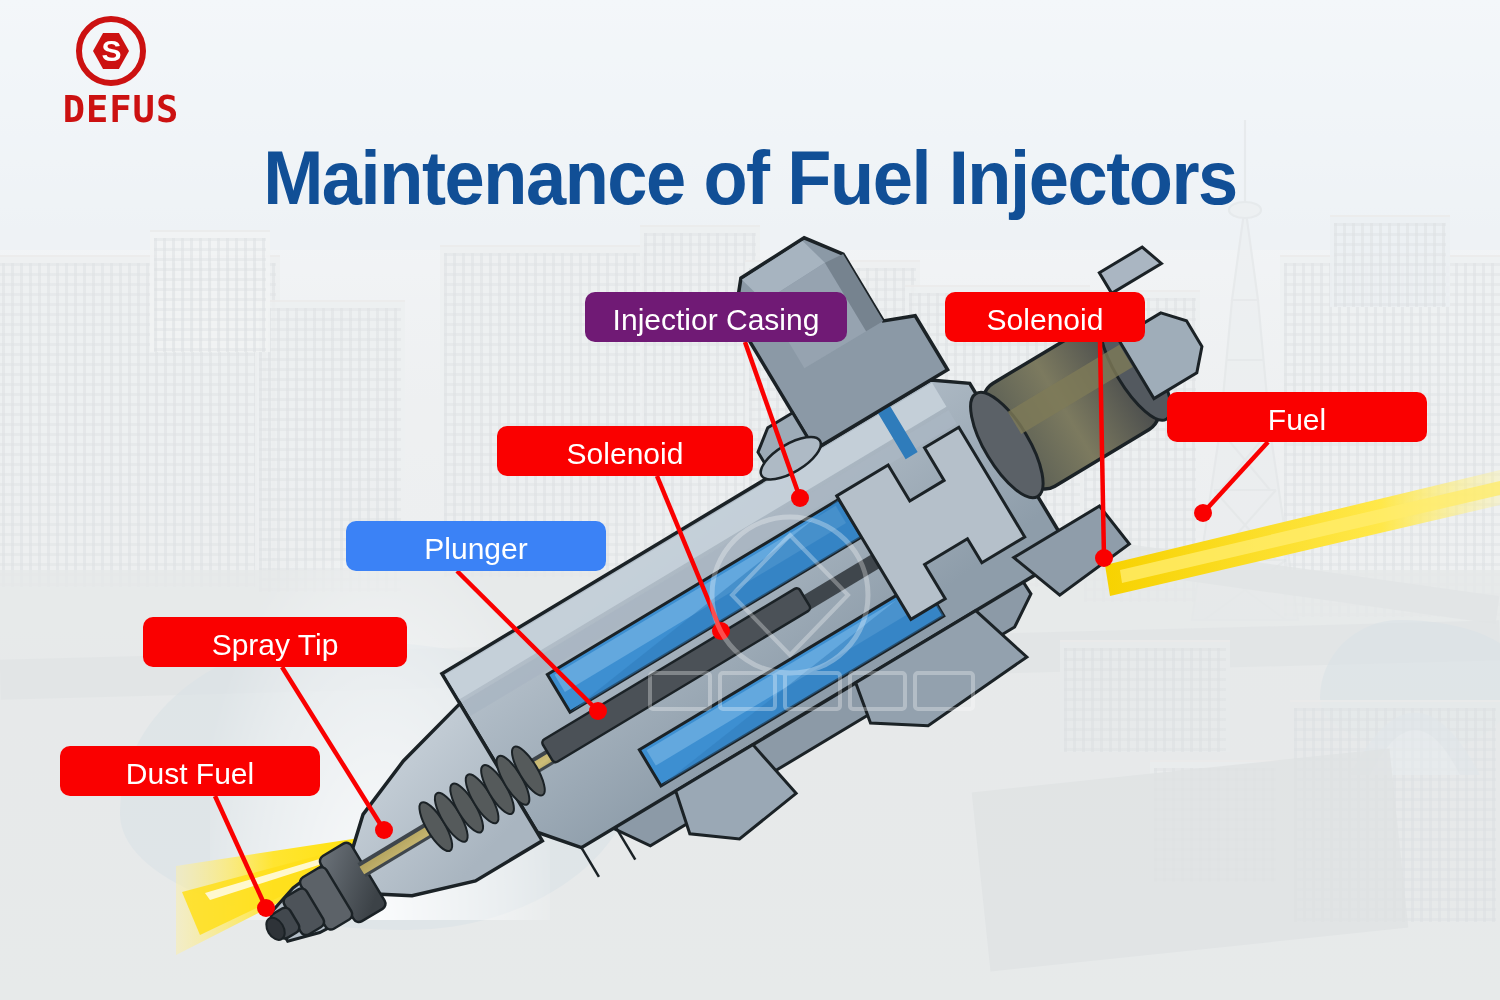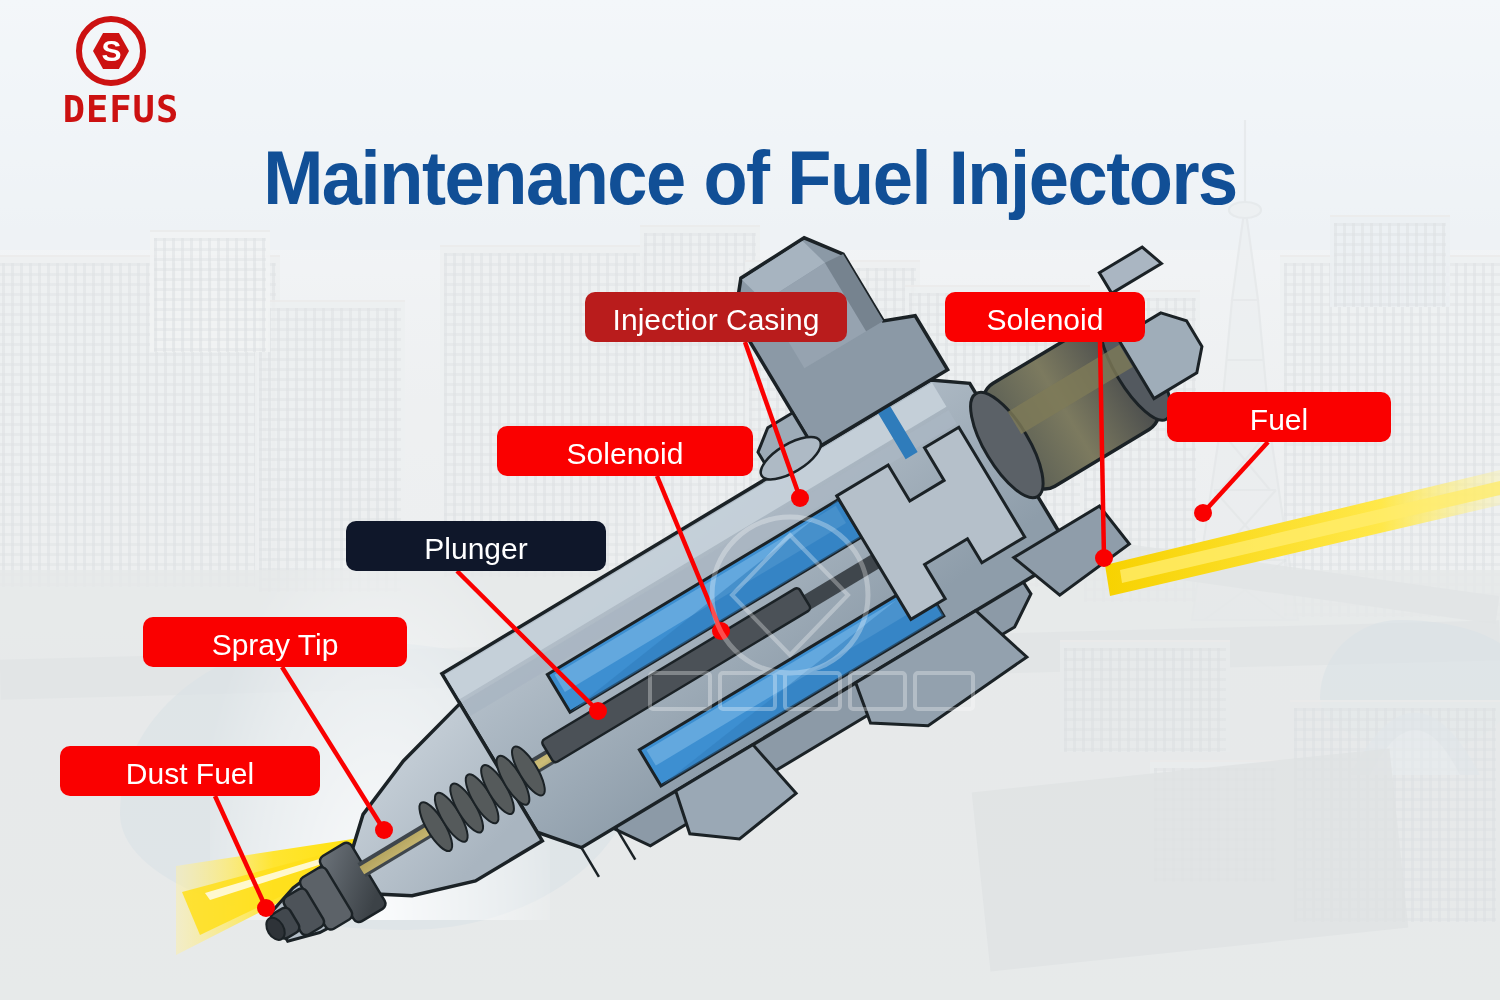--- a/index.html
+++ b/index.html
@@ -395,22 +395,22 @@
     <g fill="none" stroke="#ffffff" stroke-width="4">
       <rect x="10" y="168" width="60" height="36" rx="3"></rect>
       <rect x="80" y="168" width="55" height="36" rx="3"></rect>
       <rect x="145" y="168" width="55" height="36" rx="3"></rect>
       <rect x="210" y="168" width="55" height="36" rx="3"></rect>
       <rect x="275" y="168" width="58" height="36" rx="3"></rect>
     </g>
   </svg>
 
   <div id="callout-layer">
-      <div class="callout center" style="left: 585px; top: 292px; width: 262px; height: 50px; background: #b91c1c;">Injectior Casing</div>
+      <div class="callout center" style="left: 585px; top: 292px; width: 262px; height: 50px; background: #701a75;">Injectior Casing</div>
       <div class="callout center" style="left: 945px; top: 292px; width: 200px; height: 50px; background: rgb(250, 0, 0);">Solenoid</div>
-      <div class="callout center" style="left: 1167px; top: 392px; width: 224px; height: 50px; background: rgb(250, 0, 0);">Fuel</div>
+      <div class="callout center" style="left: 1167px; top: 392px; width: 260px; height: 50px; background: rgb(250, 0, 0);">Fuel</div>
       <div class="callout center" style="left: 497px; top: 426px; width: 256px; height: 50px; background: rgb(250, 0, 0);">Solenoid</div>
-      <div class="callout center" style="left: 346px; top: 521px; width: 260px; height: 50px; background: #0f172a;">Plunger</div>
+      <div class="callout center" style="left: 346px; top: 521px; width: 260px; height: 50px; background: #3b82f6;">Plunger</div>
       <div class="callout center" style="left: 127px; top: 617px; width: 264px; height: 50px; background: rgb(250, 0, 0); margin-left: 16px;">Spray Tip</div>
       <div class="callout center" style="left: 60px; top: 746px; width: 260px; height: 50px; background: rgb(250, 0, 0);">Dust Fuel</div>
     </div>
 
 </div>
 
 </body></html>

